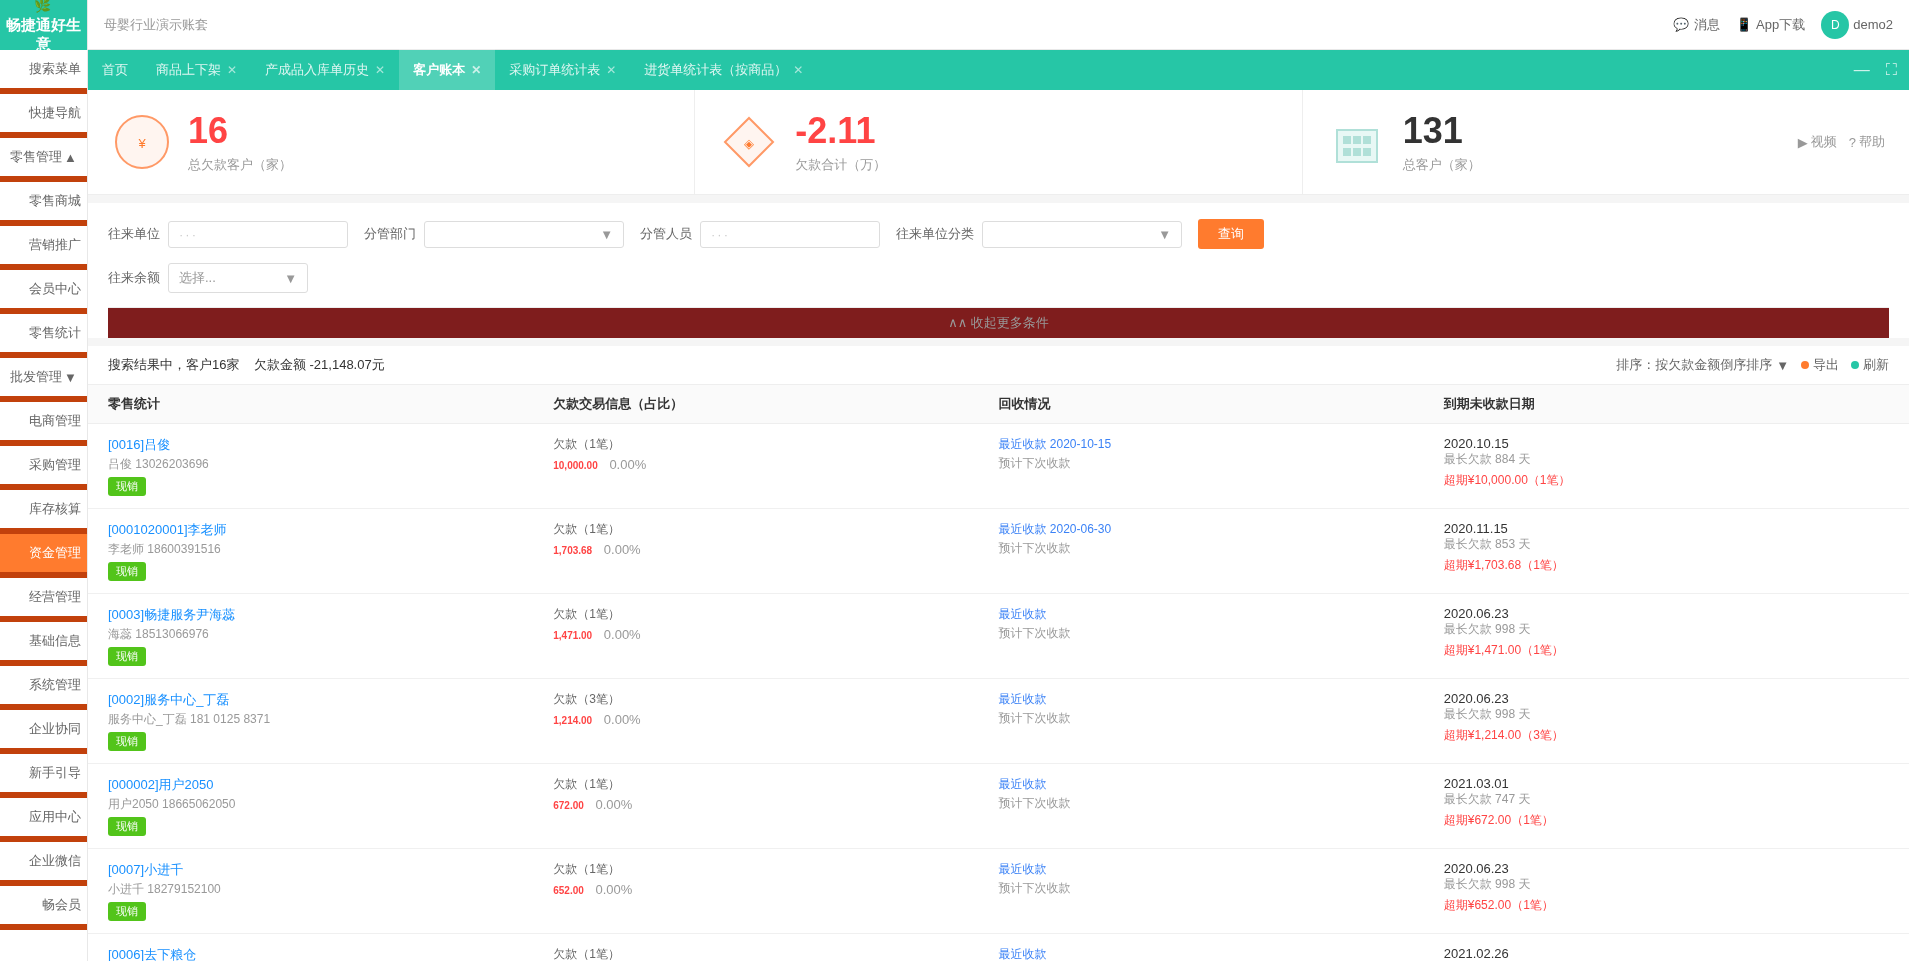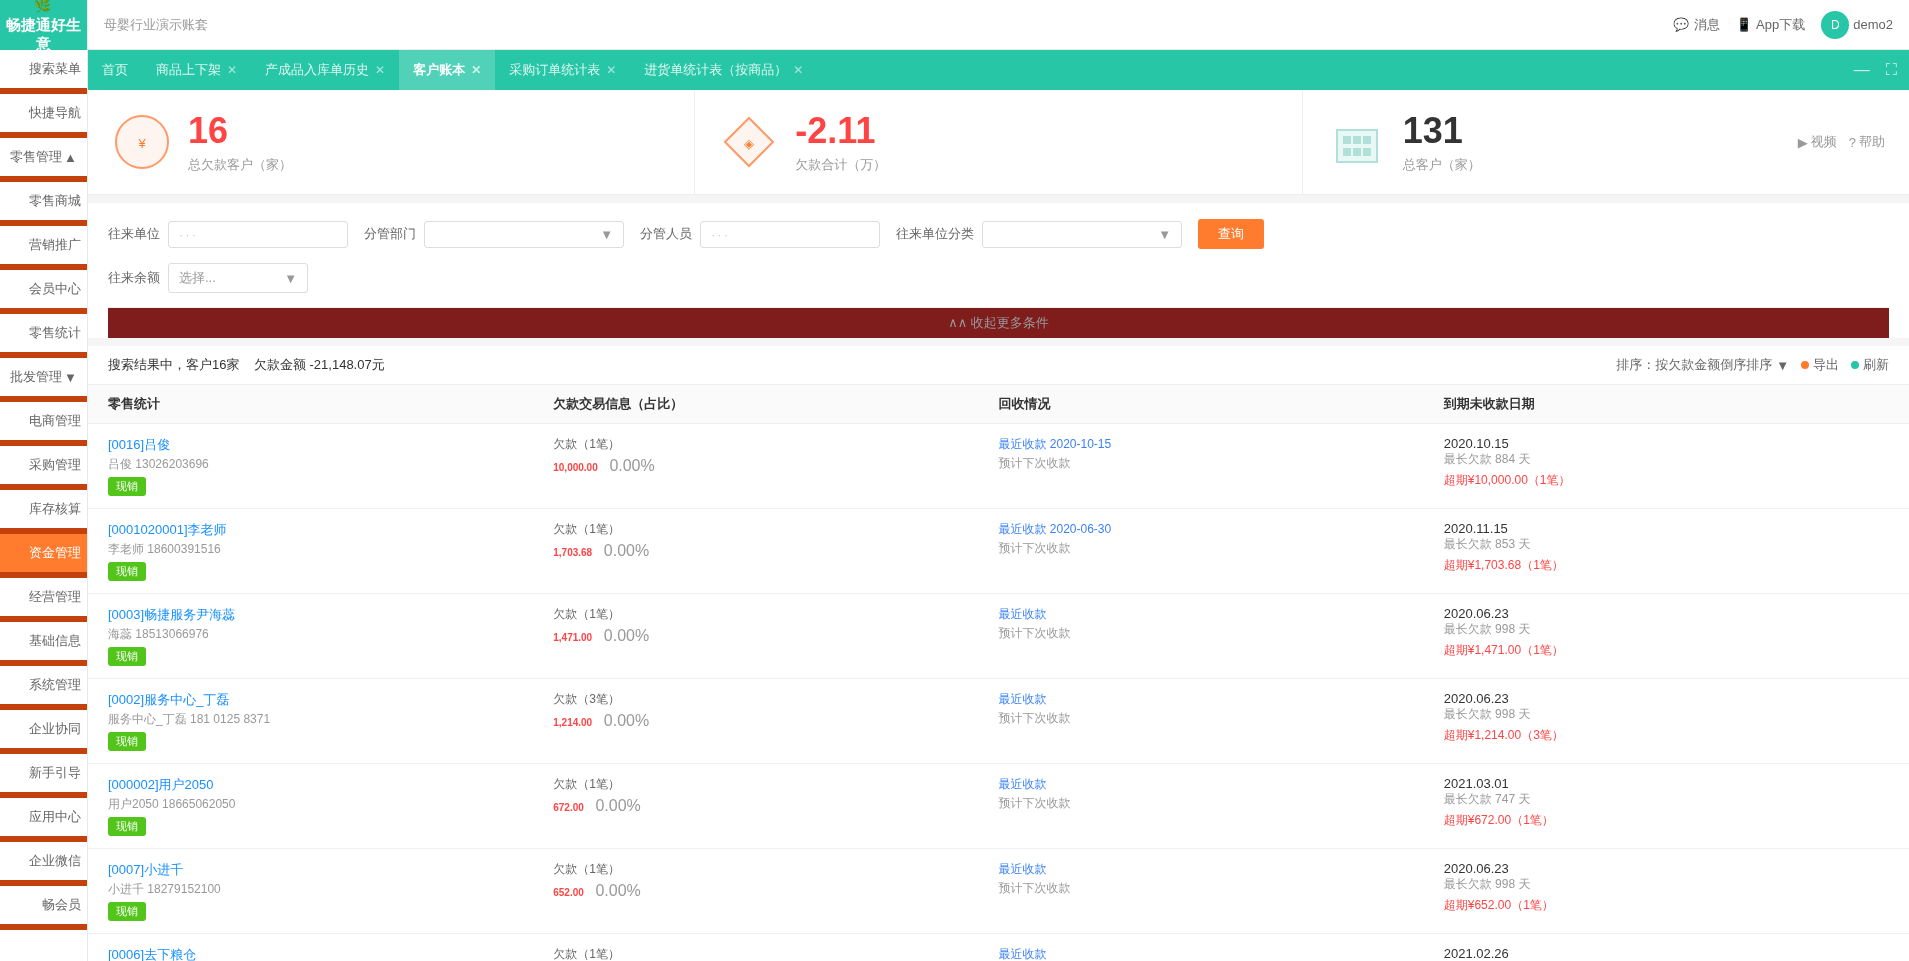--- a/index.html
+++ b/index.html
@@ -73,21 +73,21 @@
     
     .table-wrap { background: #fff; }
     .table-header { display: grid; grid-template-columns: 2fr 2fr 2fr 2fr; padding: 10px 20px; background: #fafafa; border-bottom: 1px solid #eee; font-weight: bold; color: #333; }
     .table-header .col { font-size: 13px; }
     .table-row { display: grid; grid-template-columns: 2fr 2fr 2fr 2fr; padding: 12px 20px; border-bottom: 1px solid #f0f0f0; align-items: start; }
     .customer-name { color: #1890ff; cursor: pointer; font-size: 13px; text-decoration: none; }
     .customer-sub { font-size: 12px; color: #999; margin-top: 2px; }
     .tag { display: inline-block; padding: 2px 8px; border-radius: 3px; font-size: 11px; color: #fff; margin-top: 4px; }
     .tag-green { background: #52c41a; }
     .debt-amount { color: #ff4444; font-size: 10px; font-weight: bold; }
-    .debt-ratio { color: #999; font-size: 16px; margin-left: 8px; }
+    .debt-ratio { color: #999; font-size: 13px; margin-left: 8px; }
     .debt-count { color: #666; font-size: 12px; margin-bottom: 4px; }
     .collection-info { font-size: 12px; color: #3b82f6; }
     .collection-sub { color: #999; font-size: 12px; margin-top: 2px; }
     .due-date { font-size: 13px; color: #333; }
     .overdue-link { color: #ff4444; font-size: 12px; cursor: pointer; margin-top: 4px; }
     .overdue-days { color: #999; font-size: 12px; }
   </style>
 </head>
 <body>
 

